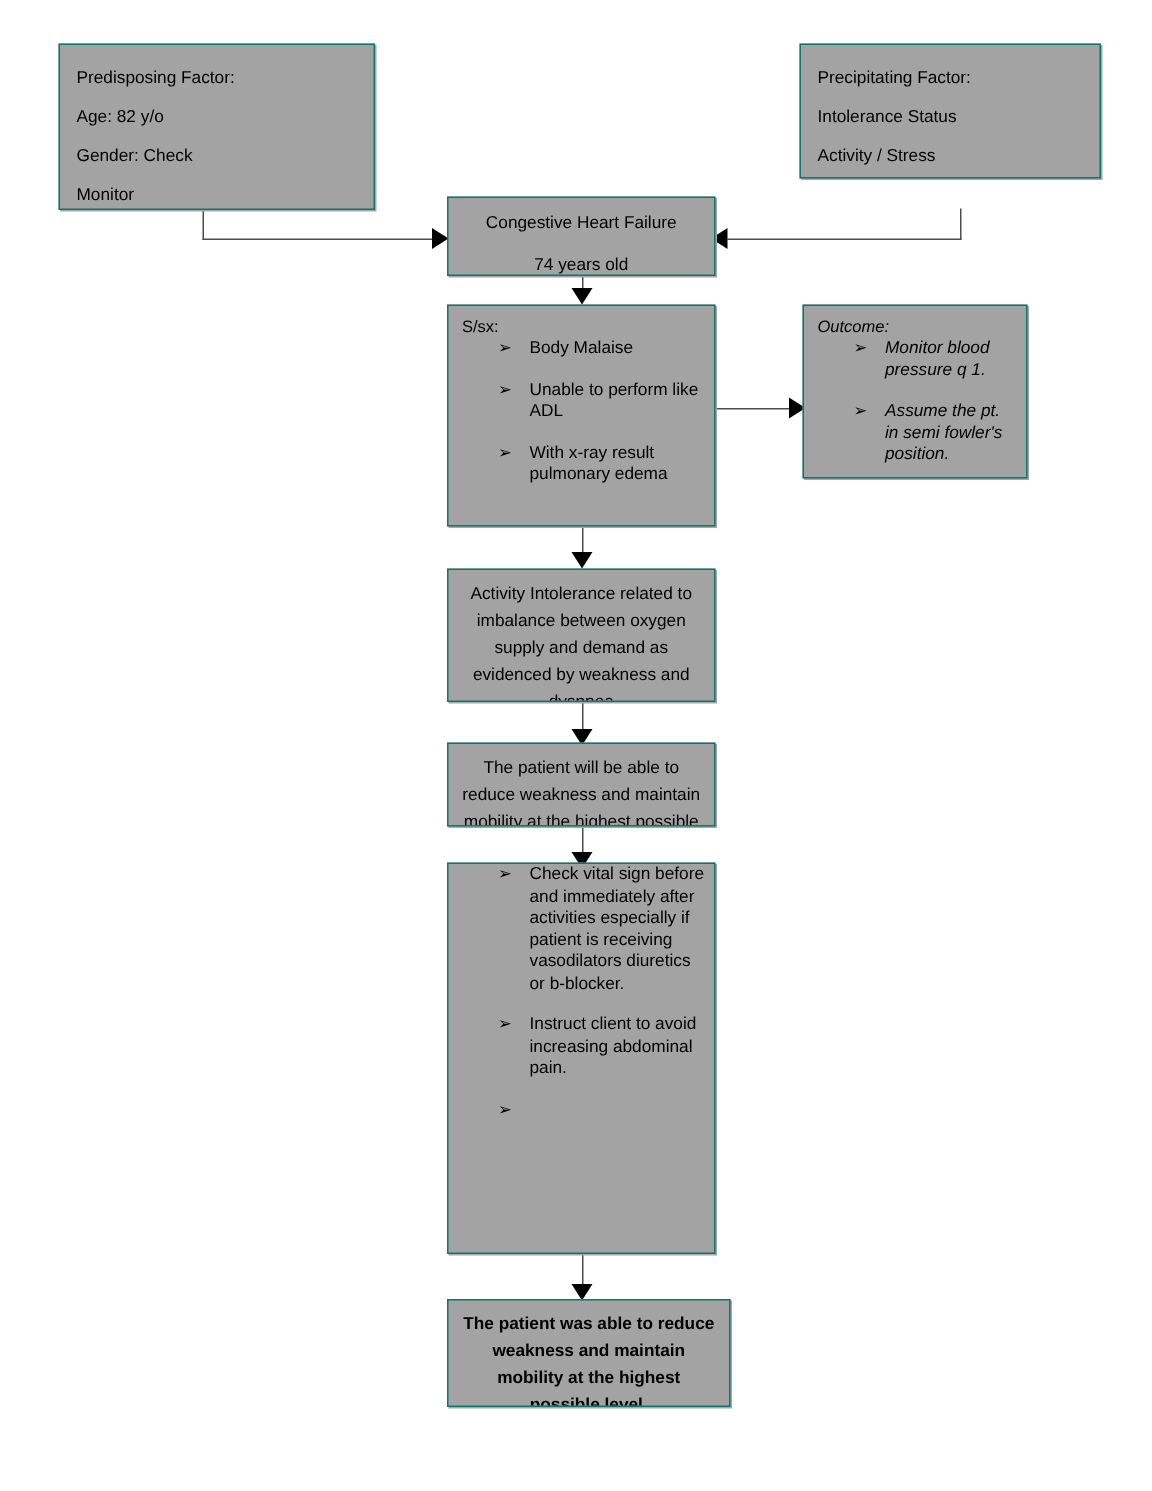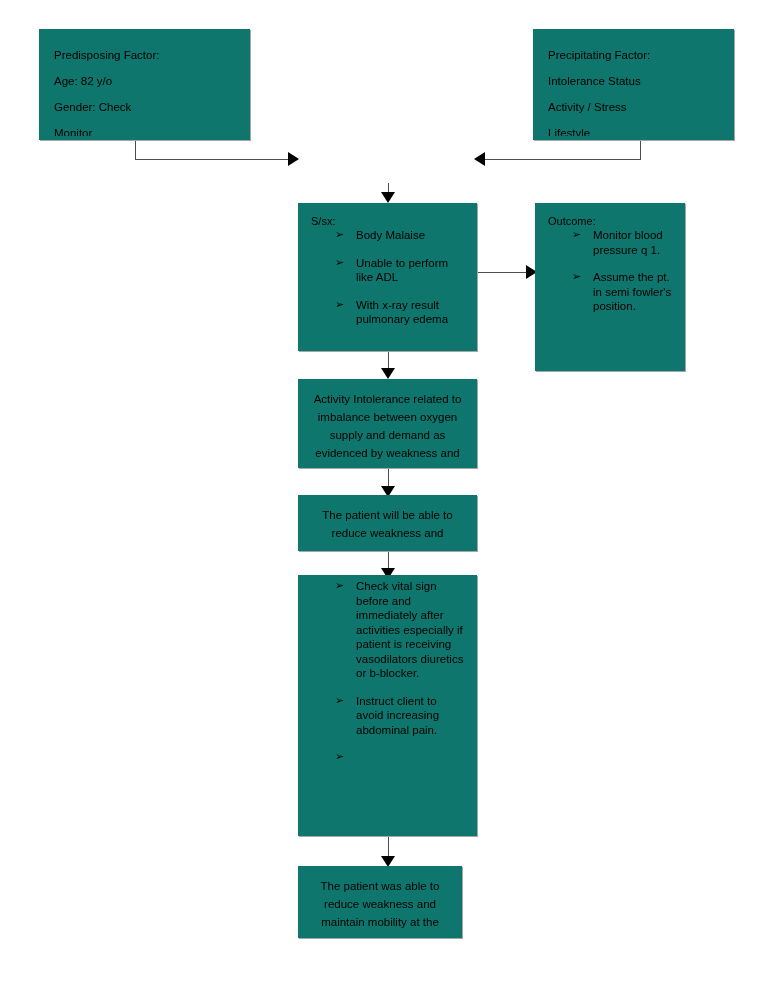--- a/index.html
+++ b/index.html
@@ -17,22 +17,22 @@
   }
   #canvas {
     position: absolute;
     left: 0; top: 0;
     width: 768px;
     height: 994px;
   }
   .node {
     position: absolute;
     box-sizing: border-box;
-    background: #0f766e;
-    border: 4px solid #0f766e;
+    background: #a3a3a3;
+    border: 1px solid #0f766e;
     box-shadow: 1px 1px 0 0 #a6a6a6;
     overflow: hidden;
   }
   .line-row {
     font-size: 11.5px;
     line-height: 27px;
     white-space: nowrap;
   }
 
   
@@ -160,38 +160,43 @@
   <div class="conn v" style="left:388px; top:836px; height:27px;"></div>
   <div class="arrow down" style="left:381px; top:856px;"></div>
 
   <div class="node factor-box" style="left:39px; top:29px; width:211px; height:111px;">
     <div class="line-row">Predisposing Factor:</div>
     <div class="line-row">Age: 82 y/o</div>
     <div class="line-row">Gender: Check</div>
     <div class="line-row">Monitor</div>
   </div>
 
-  <div class="node factor-box" style="left:533px; top:29px; width:201px; height:111px;">
+  <div class="node factor-box" style="left:533px; top:29px; width:201px; height:90px;">
     <div class="line-row">Precipitating Factor:</div>
     <div class="line-row">Intolerance Status</div>
     <div class="line-row">Activity / Stress</div>
     <div class="line-row">Lifestyle</div>
   </div>
 
+  <div class="node chf-box" style="left:298px; top:131px; width:179px; height:53px;">
+    <div class="line-row">Congestive Heart Failure</div>
+    <div class="spacer"></div>
+    <div class="line-row">74 years old</div>
+  </div>
 
   <div class="node" style="left:298px; top:203px; width:179px; height:148px;">
     <div class="list-title">S/sx:</div>
     <ul class="bullets sx-list">
       <li><span class="bmark">➢</span><span>Body Malaise</span></li>
       <li><span class="bmark">➢</span><span>Unable to perform like ADL</span></li>
       <li><span class="bmark">➢</span><span>With x-ray result pulmonary edema</span></li>
     </ul>
   </div>
 
-  <div class="node" style="left:535px; top:203px; width:150px; height:168px;">
+  <div class="node" style="left:535px; top:203px; width:150px; height:116px;font-style:italic;">
     <div class="list-title">Outcome:</div>
     <ul class="bullets outcome-list">
       <li><span class="bmark">➢</span><span>Monitor blood pressure q 1.</span></li>
       <li><span class="bmark">➢</span><span>Assume the pt. in semi fowler's position.</span></li>
     </ul>
   </div>
 
   <div class="node para-box" style="left:298px; top:379px; width:179px; height:89px;">
     <div class="line-row">Activity Intolerance related to imbalance between oxygen supply and demand as evidenced by weakness and dyspnea</div>
   </div>
@@ -201,17 +206,17 @@
   </div>
 
   <div class="node" style="left:298px; top:575px; width:179px; height:261px;">
     <ul class="bullets interv-list">
       <li><span class="bmark">➢</span><span>Check vital sign before and immediately after activities especially if patient is receiving vasodilators diuretics or b-blocker.</span></li>
       <li><span class="bmark">➢</span><span>Instruct client to avoid increasing abdominal pain.</span></li>
       <li><span class="bmark">➢</span></li>
     </ul>
   </div>
 
-  <div class="node para-box" style="left:298px; top:866px; width:164px; height:72px;">
+  <div class="node para-box" style="left:298px; top:866px; width:189px; height:72px;font-weight:bold;">
     <div class="line-row">The patient was able to reduce weakness and maintain mobility at the highest possible level.</div>
   </div>
 
 </div>
 
 </body></html>

